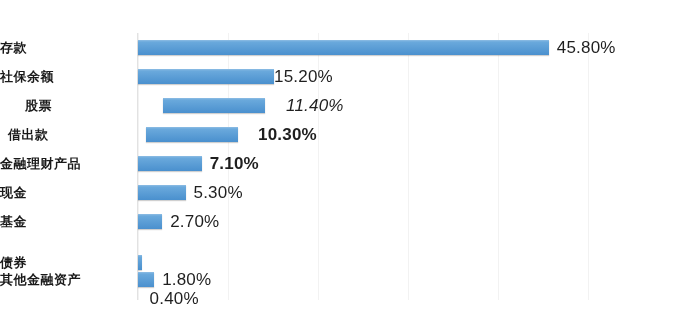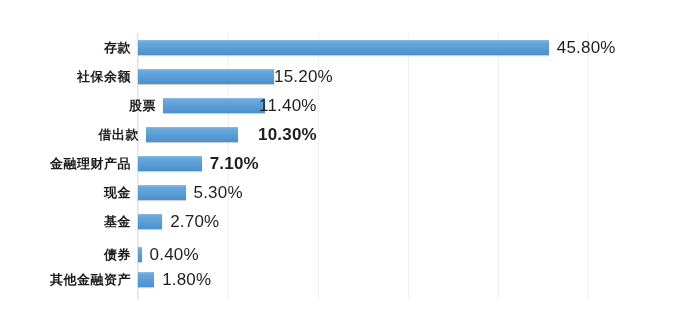--- a/index.html
+++ b/index.html
@@ -55,21 +55,21 @@
     height: 29px;
   }
 
   .cat-label {
     position: absolute;
     left: 0;
     width: 131px;
     top: 0;
     height: 29px;
     line-height: 29px;
-    text-align: right;
+    text-align: left;
     font-size: 13px;
     font-weight: 700;
     color: #1a1a1a;
     white-space: nowrap;
     letter-spacing: 0.5px;
   }
 
   .bar-wrap {
     position: absolute;
     left: 138px;
@@ -128,21 +128,21 @@
         <div class="cat-label">社保余额</div>
         <div class="bar-wrap">
           <div class="bar" style="width: 136.344px;"></div>
           <div class="value-label" style="left: 136px;">15.20%</div>
         </div>
       </div>
       <div class="row" style="top: 91px; margin-left: 25px;">
         <div class="cat-label">股票</div>
         <div class="bar-wrap">
           <div class="bar" style="width: 102.258px;"></div>
-          <div class="value-label" style="left: 96px;">11.40%</div>
+          <div class="value-label" style="left: 123px; font-style: italic;">11.40%</div>
         </div>
       </div>
       <div class="row" style="top: 120px; margin-left: 8px;">
         <div class="cat-label">借出款</div>
         <div class="bar-wrap">
           <div class="bar" style="width: 92.391px;"></div>
           <div class="value-label" style="left: 112px; font-weight: bold;">10.30%</div>
         </div>
       </div>
       <div class="row" style="top: 149px;">
@@ -159,25 +159,25 @@
           <div class="value-label" style="left: 55.541px;">5.30%</div>
         </div>
       </div>
       <div class="row" style="top: 207px; padding-left: 42px;">
         <div class="cat-label">基金</div>
         <div class="bar-wrap">
           <div class="bar" style="width: 24.219px;"></div>
           <div class="value-label" style="left: 32.219px; text-align: right;">2.70%</div>
         </div>
       </div>
-      <div class="row" style="top: 240px;">
+      <div class="row" style="top: 248px;">
         <div class="cat-label">债券</div>
         <div class="bar-wrap">
           <div class="bar" style="width: 3.588px;"></div>
-          <div class="value-label" style="left: 11.588px;">0.40%</div>
+          <div class="value-label" style="left: 11.588px; margin-top: 36px;">0.40%</div>
         </div>
       </div>
       <div class="row" style="top: 265px;">
         <div class="cat-label">其他金融资产</div>
         <div class="bar-wrap">
           <div class="bar" style="width: 16.146px;"></div>
           <div class="value-label" style="left: 24.146px;">1.80%</div>
         </div>
       </div>
     </div>

